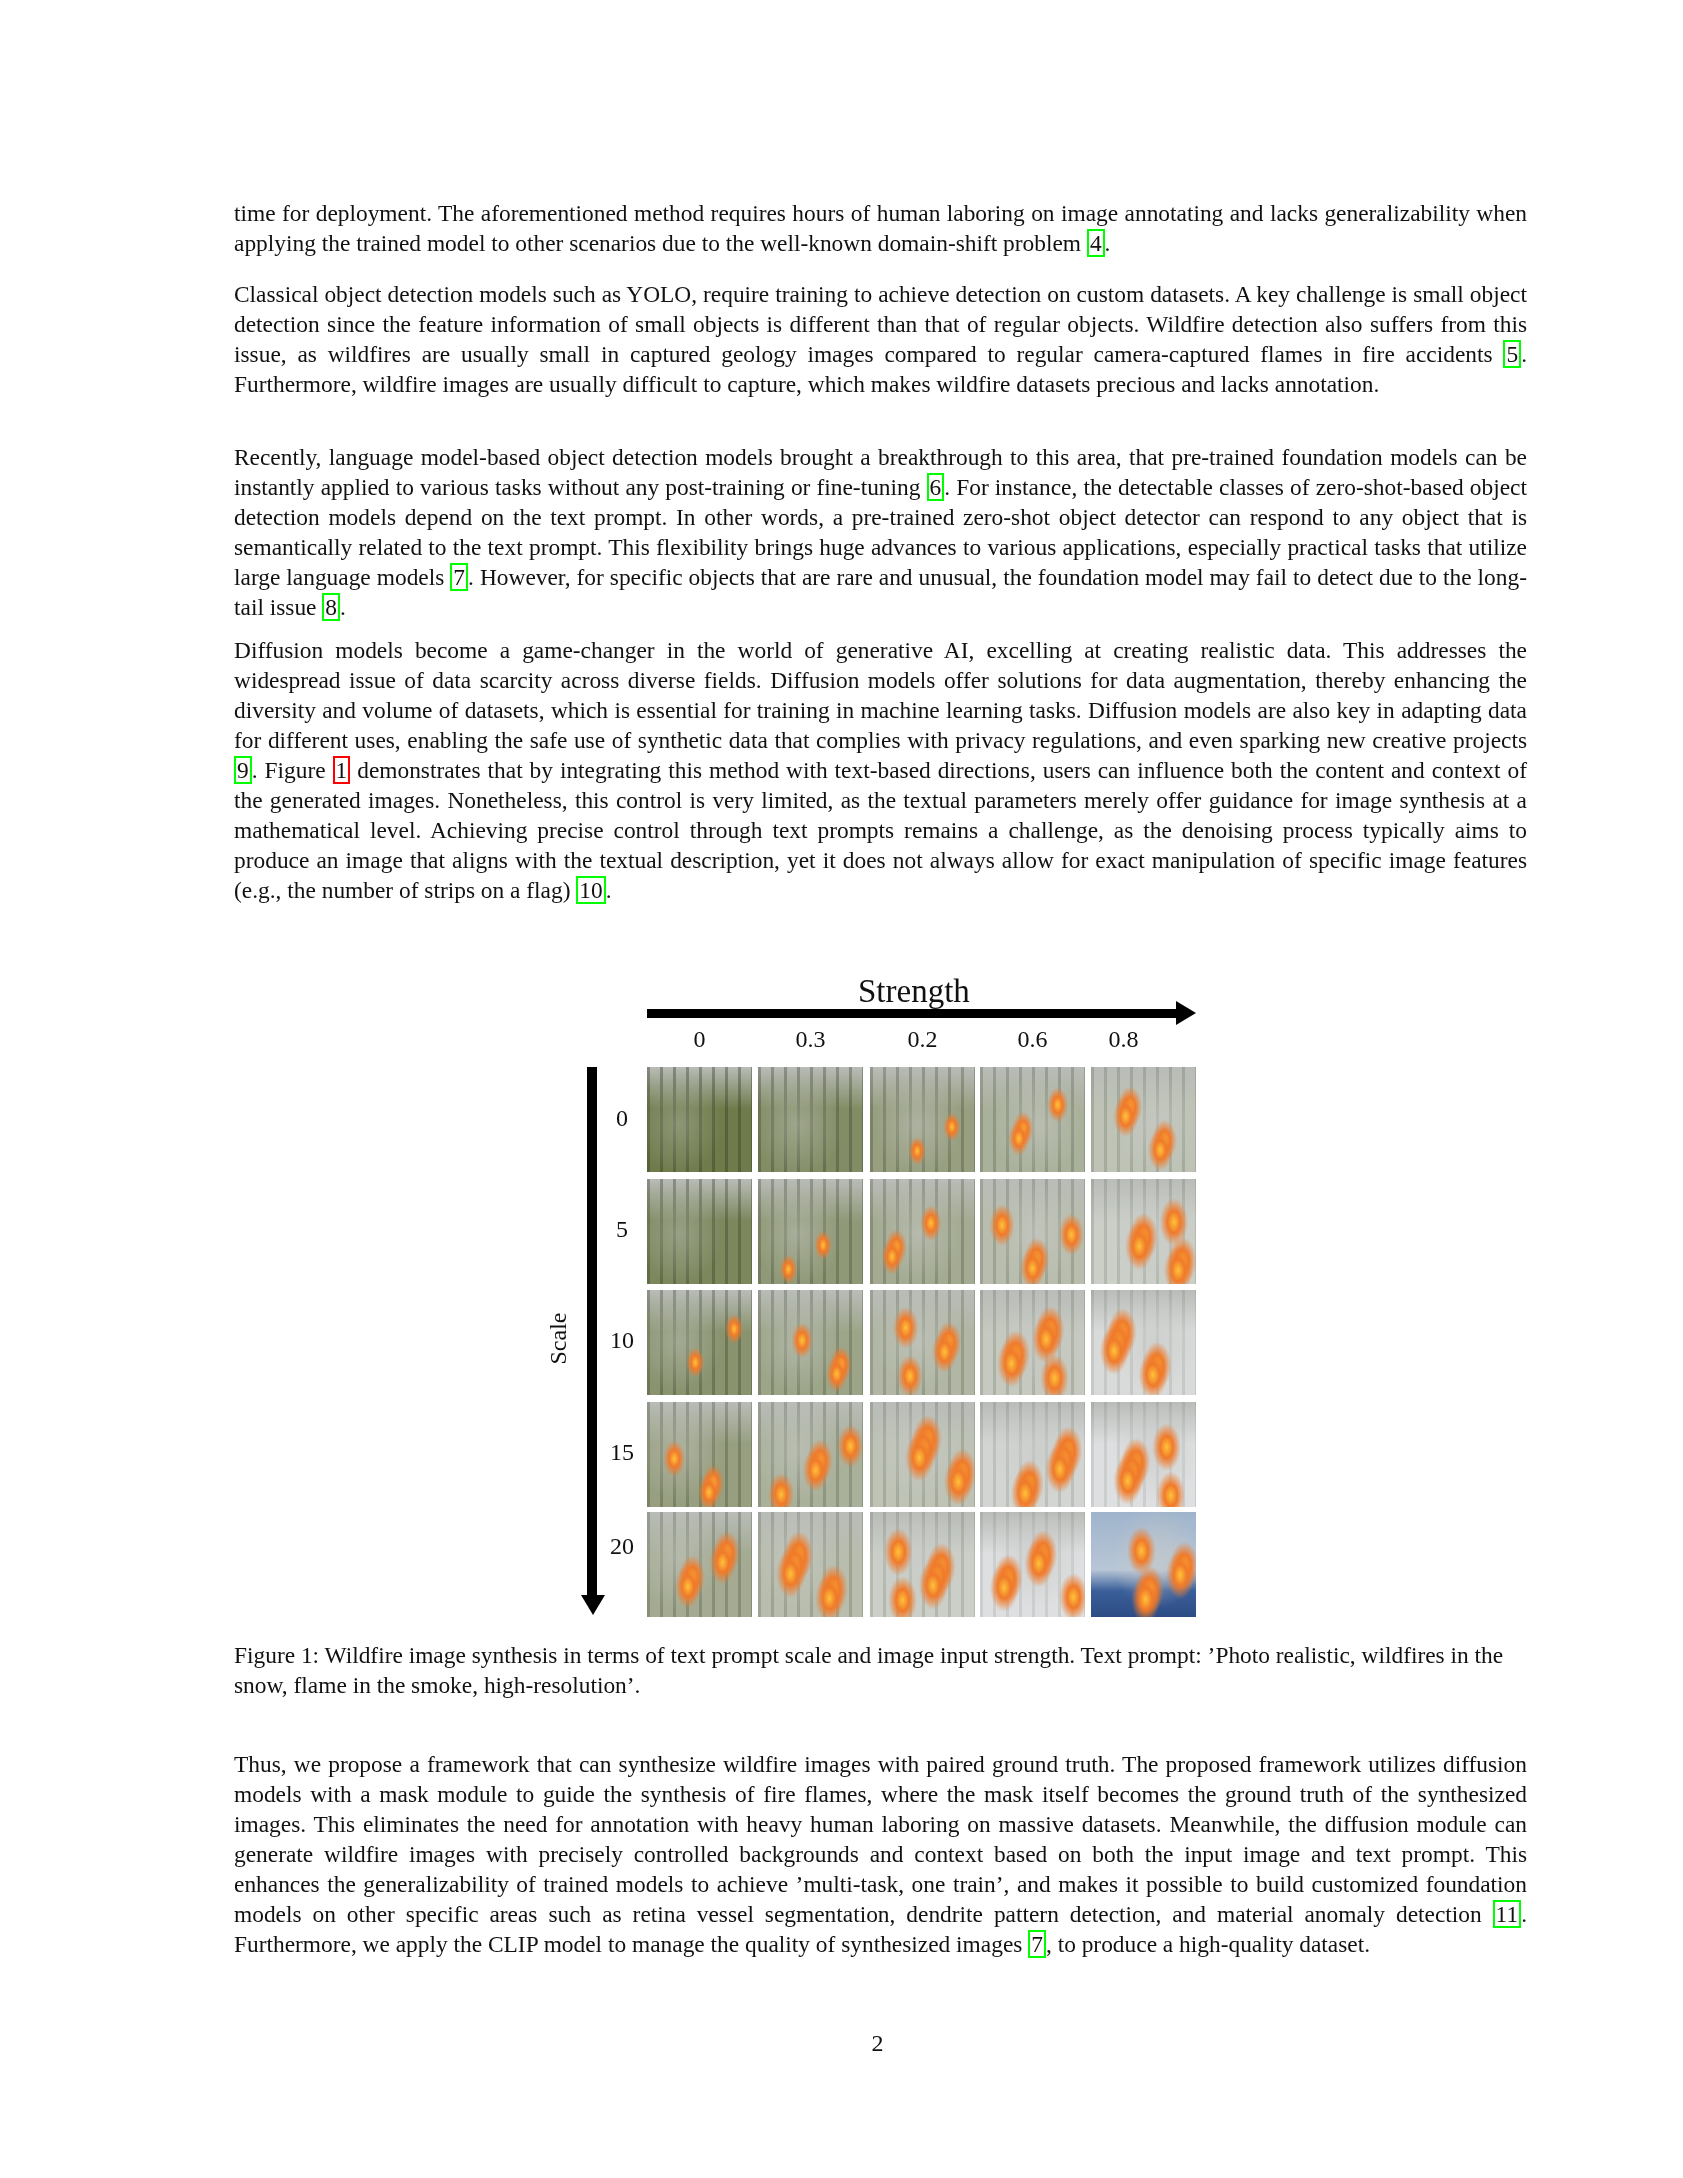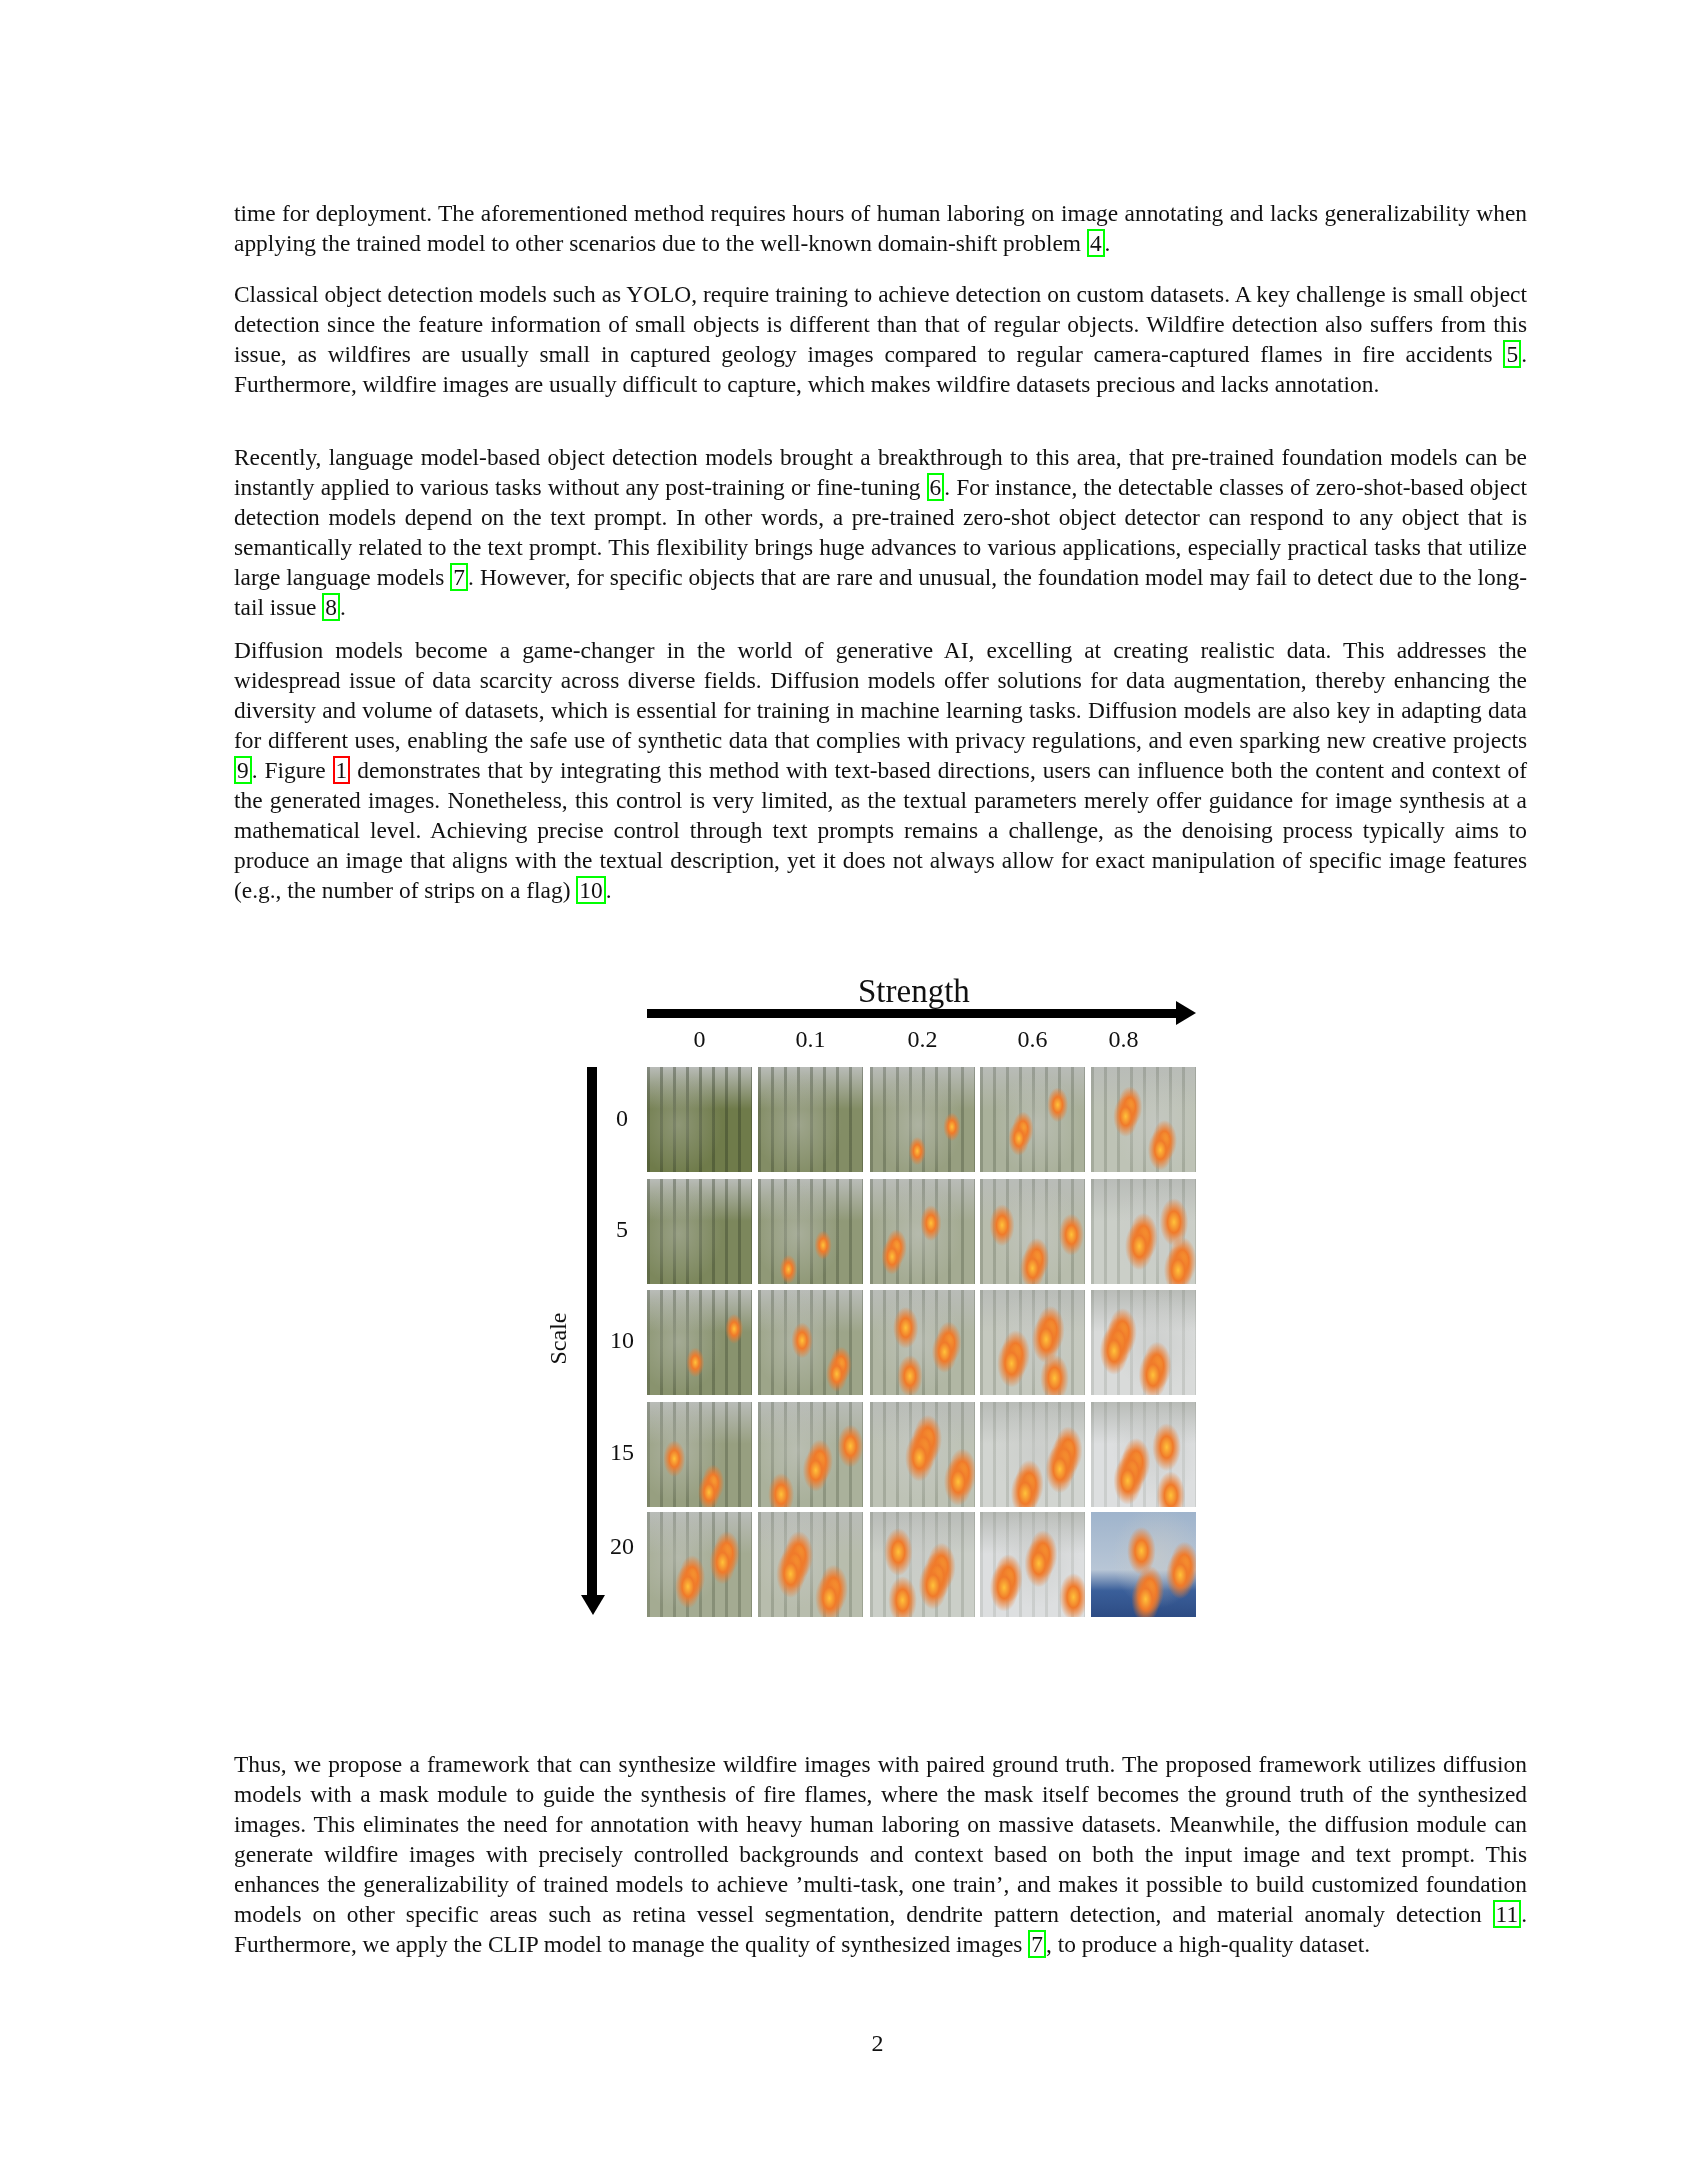--- a/index.html
+++ b/index.html
@@ -37,21 +37,21 @@
       <p class="para" style="top: 635px;">Diffusion models become a game-changer in the world of generative AI, excelling at creating realistic data.  This addresses the widespread issue of data scarcity across diverse fields.  Diffusion models offer solutions for data augmentation, thereby enhancing the diversity and volume of datasets, which is essential for training in machine learning tasks. Diffusion models are also key in adapting data for different uses, enabling the safe use of synthetic data that complies with privacy regulations, and even sparking new creative projects <span class="cite">9</span>.  Figure <span class="cite red">1</span> demonstrates that by integrating this method with text-based directions, users can influence both the content and context of the generated images. Nonetheless, this control is very limited, as the textual parameters merely offer guidance for image synthesis at a mathematical level. Achieving precise control through text prompts remains a challenge, as the denoising process typically aims to produce an image that aligns with the textual description, yet it does not always allow for exact manipulation of specific image features (e.g., the number of strips on a flag) <span class="cite">10</span>.</p>
       <p class="para" style="top: 1749px;">Thus, we propose a framework that can synthesize wildfire images with paired ground truth. The proposed framework utilizes diffusion models with a mask module to guide the synthesis of fire flames, where the mask itself becomes the ground truth of the synthesized images. This eliminates the need for annotation with heavy human laboring on massive datasets. Meanwhile, the diffusion module can generate wildfire images with precisely controlled backgrounds and context based on both the input image and text prompt. This enhances the generalizability of trained models to achieve ’multi-task, one train’, and makes it possible to build customized foundation models on other specific areas such as retina vessel segmentation, dendrite pattern detection, and material anomaly detection <span class="cite">11</span>. Furthermore, we apply the CLIP model to manage the quality of synthesized images <span class="cite">7</span>, to produce a high-quality dataset.</p>
     </div>
 
   <div class="figure">
     <div class="fig-abs strength-label">Strength</div>
     <div class="fig-abs h-arrow-shaft"></div>
     <div class="fig-abs h-arrow-head"></div>
     <div id="col-labels">
         <div class="col-label" style="left: 116px;">0</div>
-        <div class="col-label" style="left: 227px;">0.1</div>
+        <div class="col-label" style="left: 227px;">0.3</div>
         <div class="col-label" style="left: 339px;">0.2</div>
         <div class="col-label" style="left: 449px;">0.6</div>
         <div class="col-label" style="left: 540px;">0.8</div>
       </div>
 
     <div class="fig-abs v-arrow-shaft"></div>
     <div class="fig-abs v-arrow-head"></div>
     <div class="fig-abs scale-label">Scale</div>
     <div id="row-labels">
         <div class="row-label" style="top: 140px;">0</div>
@@ -83,15 +83,16 @@
         <div class="tile" title="snow log fire" style="left: 449px; top: 437px; background: radial-gradient(14.3px 24px at 76% 64%, rgb(255, 194, 58) 0%, rgb(240, 122, 42) 45%, rgba(240, 122, 42, 0) 100%), radial-gradient(14.3px 24px at 43% 87%, rgb(255, 194, 58) 0%, rgb(240, 122, 42) 45%, rgba(240, 122, 42, 0) 100%), radial-gradient(14.3px 24px at 80% 55%, rgb(255, 194, 58) 0%, rgb(240, 122, 42) 45%, rgba(240, 122, 42, 0) 100%), radial-gradient(14.3px 24px at 47% 78%, rgb(255, 194, 58) 0%, rgb(240, 122, 42) 45%, rgba(240, 122, 42, 0) 100%), radial-gradient(14.3px 24px at 84% 46%, rgb(255, 194, 58) 0%, rgb(240, 122, 42) 45%, rgba(240, 122, 42, 0) 100%), radial-gradient(60% 70% at 54% 46%, rgba(200, 202, 200, 0.62) 0%, rgba(200, 202, 200, 0) 70%), repeating-linear-gradient(90deg, rgba(40, 50, 30, 0.125) 0px, rgba(40, 50, 30, 0.125) 3px, rgba(0, 0, 0, 0) 3px, rgba(0, 0, 0, 0) 13px), linear-gradient(rgb(185, 188, 184) 0%, rgb(210, 213, 209) 40%, rgb(210, 213, 209) 100%);"></div>
         <div class="tile" title="snow flames" style="left: 560px; top: 437px; background: radial-gradient(14.3px 24px at 35% 75%, rgb(255, 194, 58) 0%, rgb(240, 122, 42) 45%, rgba(240, 122, 42, 0) 100%), radial-gradient(14.3px 24px at 72% 43%, rgb(255, 194, 58) 0%, rgb(240, 122, 42) 45%, rgba(240, 122, 42, 0) 100%), radial-gradient(14.3px 24px at 39% 66%, rgb(255, 194, 58) 0%, rgb(240, 122, 42) 45%, rgba(240, 122, 42, 0) 100%), radial-gradient(14.3px 24px at 76% 89%, rgb(255, 194, 58) 0%, rgb(240, 122, 42) 45%, rgba(240, 122, 42, 0) 100%), radial-gradient(14.3px 24px at 43% 57%, rgb(255, 194, 58) 0%, rgb(240, 122, 42) 45%, rgba(240, 122, 42, 0) 100%), radial-gradient(60% 70% at 62% 46%, rgba(200, 202, 200, 0.65) 0%, rgba(200, 202, 200, 0) 70%), repeating-linear-gradient(90deg, rgba(40, 50, 30, 0.098) 0px, rgba(40, 50, 30, 0.098) 3px, rgba(0, 0, 0, 0) 3px, rgba(0, 0, 0, 0) 13px), linear-gradient(rgb(185, 188, 184) 0%, rgb(221, 223, 224) 40%, rgb(221, 223, 224) 100%);"></div>
         <div class="tile" title="snowy forest smoke flame" style="left: 116px; top: 547px; background: radial-gradient(13px 22px at 72% 48%, rgb(255, 194, 58) 0%, rgb(240, 122, 42) 45%, rgba(240, 122, 42, 0) 100%), radial-gradient(13px 22px at 39% 71%, rgb(255, 194, 58) 0%, rgb(240, 122, 42) 45%, rgba(240, 122, 42, 0) 100%), radial-gradient(13px 22px at 76% 39%, rgb(255, 194, 58) 0%, rgb(240, 122, 42) 45%, rgba(240, 122, 42, 0) 100%), radial-gradient(13px 22px at 43% 62%, rgb(255, 194, 58) 0%, rgb(240, 122, 42) 45%, rgba(240, 122, 42, 0) 100%), radial-gradient(60% 70% at 30% 43%, rgba(200, 202, 200, 0.494) 0%, rgba(200, 202, 200, 0) 70%), repeating-linear-gradient(90deg, rgba(40, 50, 30, 0.23) 0px, rgba(40, 50, 30, 0.23) 3px, rgba(0, 0, 0, 0) 3px, rgba(0, 0, 0, 0) 13px), linear-gradient(rgb(185, 188, 184) 0%, rgb(164, 171, 146) 40%, rgb(164, 171, 146) 100%);"></div>
         <div class="tile" title="forest smoke flame" style="left: 227px; top: 547px; background: radial-gradient(14.3px 24px at 31% 59%, rgb(255, 194, 58) 0%, rgb(240, 122, 42) 45%, rgba(240, 122, 42, 0) 100%), radial-gradient(14.3px 24px at 68% 82%, rgb(255, 194, 58) 0%, rgb(240, 122, 42) 45%, rgba(240, 122, 42, 0) 100%), radial-gradient(14.3px 24px at 35% 50%, rgb(255, 194, 58) 0%, rgb(240, 122, 42) 45%, rgba(240, 122, 42, 0) 100%), radial-gradient(14.3px 24px at 72% 73%, rgb(255, 194, 58) 0%, rgb(240, 122, 42) 45%, rgba(240, 122, 42, 0) 100%), radial-gradient(14.3px 24px at 39% 41%, rgb(255, 194, 58) 0%, rgb(240, 122, 42) 45%, rgba(240, 122, 42, 0) 100%), radial-gradient(60% 70% at 38% 43%, rgba(200, 202, 200, 0.55) 0%, rgba(200, 202, 200, 0) 70%), repeating-linear-gradient(90deg, rgba(40, 50, 30, 0.184) 0px, rgba(40, 50, 30, 0.184) 3px, rgba(0, 0, 0, 0) 3px, rgba(0, 0, 0, 0) 13px), linear-gradient(rgb(185, 188, 184) 0%, rgb(184, 189, 173) 40%, rgb(184, 189, 173) 100%);"></div>
         <div class="tile" title="snowy forest flames" style="left: 339px; top: 547px; background: radial-gradient(14.3px 24px at 60% 70%, rgb(255, 194, 58) 0%, rgb(240, 122, 42) 45%, rgba(240, 122, 42, 0) 100%), radial-gradient(14.3px 24px at 27% 38%, rgb(255, 194, 58) 0%, rgb(240, 122, 42) 45%, rgba(240, 122, 42, 0) 100%), radial-gradient(14.3px 24px at 64% 61%, rgb(255, 194, 58) 0%, rgb(240, 122, 42) 45%, rgba(240, 122, 42, 0) 100%), radial-gradient(14.3px 24px at 31% 84%, rgb(255, 194, 58) 0%, rgb(240, 122, 42) 45%, rgba(240, 122, 42, 0) 100%), radial-gradient(14.3px 24px at 68% 52%, rgb(255, 194, 58) 0%, rgb(240, 122, 42) 45%, rgba(240, 122, 42, 0) 100%), radial-gradient(60% 70% at 46% 43%, rgba(200, 202, 200, 0.604) 0%, rgba(200, 202, 200, 0) 70%), repeating-linear-gradient(90deg, rgba(40, 50, 30, 0.14) 0px, rgba(40, 50, 30, 0.14) 3px, rgba(0, 0, 0, 0) 3px, rgba(0, 0, 0, 0) 13px), linear-gradient(rgb(185, 188, 184) 0%, rgb(203, 207, 200) 40%, rgb(203, 207, 200) 100%);"></div>
         <div class="tile" title="snow smoke flames" style="left: 449px; top: 547px; background: radial-gradient(14.3px 24px at 89% 81%, rgb(255, 194, 58) 0%, rgb(240, 122, 42) 45%, rgba(240, 122, 42, 0) 100%), radial-gradient(14.3px 24px at 56% 49%, rgb(255, 194, 58) 0%, rgb(240, 122, 42) 45%, rgba(240, 122, 42, 0) 100%), radial-gradient(14.3px 24px at 23% 72%, rgb(255, 194, 58) 0%, rgb(240, 122, 42) 45%, rgba(240, 122, 42, 0) 100%), radial-gradient(14.3px 24px at 60% 40%, rgb(255, 194, 58) 0%, rgb(240, 122, 42) 45%, rgba(240, 122, 42, 0) 100%), radial-gradient(14.3px 24px at 27% 63%, rgb(255, 194, 58) 0%, rgb(240, 122, 42) 45%, rgba(240, 122, 42, 0) 100%), radial-gradient(60% 70% at 54% 43%, rgba(200, 202, 200, 0.65) 0%, rgba(200, 202, 200, 0) 70%), repeating-linear-gradient(90deg, rgba(40, 50, 30, 0.098) 0px, rgba(40, 50, 30, 0.098) 3px, rgba(0, 0, 0, 0) 3px, rgba(0, 0, 0, 0) 13px), linear-gradient(rgb(185, 188, 184) 0%, rgb(221, 223, 224) 40%, rgb(221, 223, 224) 100%);"></div>
         <div class="tile" title="blue snow flame" style="left: 560px; top: 547px; background: radial-gradient(14.3px 24px at 48% 37%, rgb(255, 194, 58) 0%, rgb(240, 122, 42) 45%, rgba(240, 122, 42, 0) 100%), radial-gradient(14.3px 24px at 85% 60%, rgb(255, 194, 58) 0%, rgb(240, 122, 42) 45%, rgba(240, 122, 42, 0) 100%), radial-gradient(14.3px 24px at 52% 83%, rgb(255, 194, 58) 0%, rgb(240, 122, 42) 45%, rgba(240, 122, 42, 0) 100%), radial-gradient(14.3px 24px at 89% 51%, rgb(255, 194, 58) 0%, rgb(240, 122, 42) 45%, rgba(240, 122, 42, 0) 100%), radial-gradient(14.3px 24px at 56% 74%, rgb(255, 194, 58) 0%, rgb(240, 122, 42) 45%, rgba(240, 122, 42, 0) 100%), radial-gradient(60% 70% at 62% 43%, rgba(200, 202, 200, 0.65) 0%, rgba(200, 202, 200, 0) 70%), linear-gradient(rgb(159, 180, 204) 0%, rgb(184, 198, 214) 55%, rgb(58, 95, 154) 75%, rgb(45, 76, 132) 100%);"></div>
       </div>
   </div>
 
+  <p class="caption">Figure 1: Wildfire image synthesis in terms of text prompt scale and image input strength. Text prompt: ’Photo realistic, wildfires in the snow, flame in the smoke, high-resolution’.</p>
   <div class="page-num">2</div>
 </div>
 
 
 </body></html>

